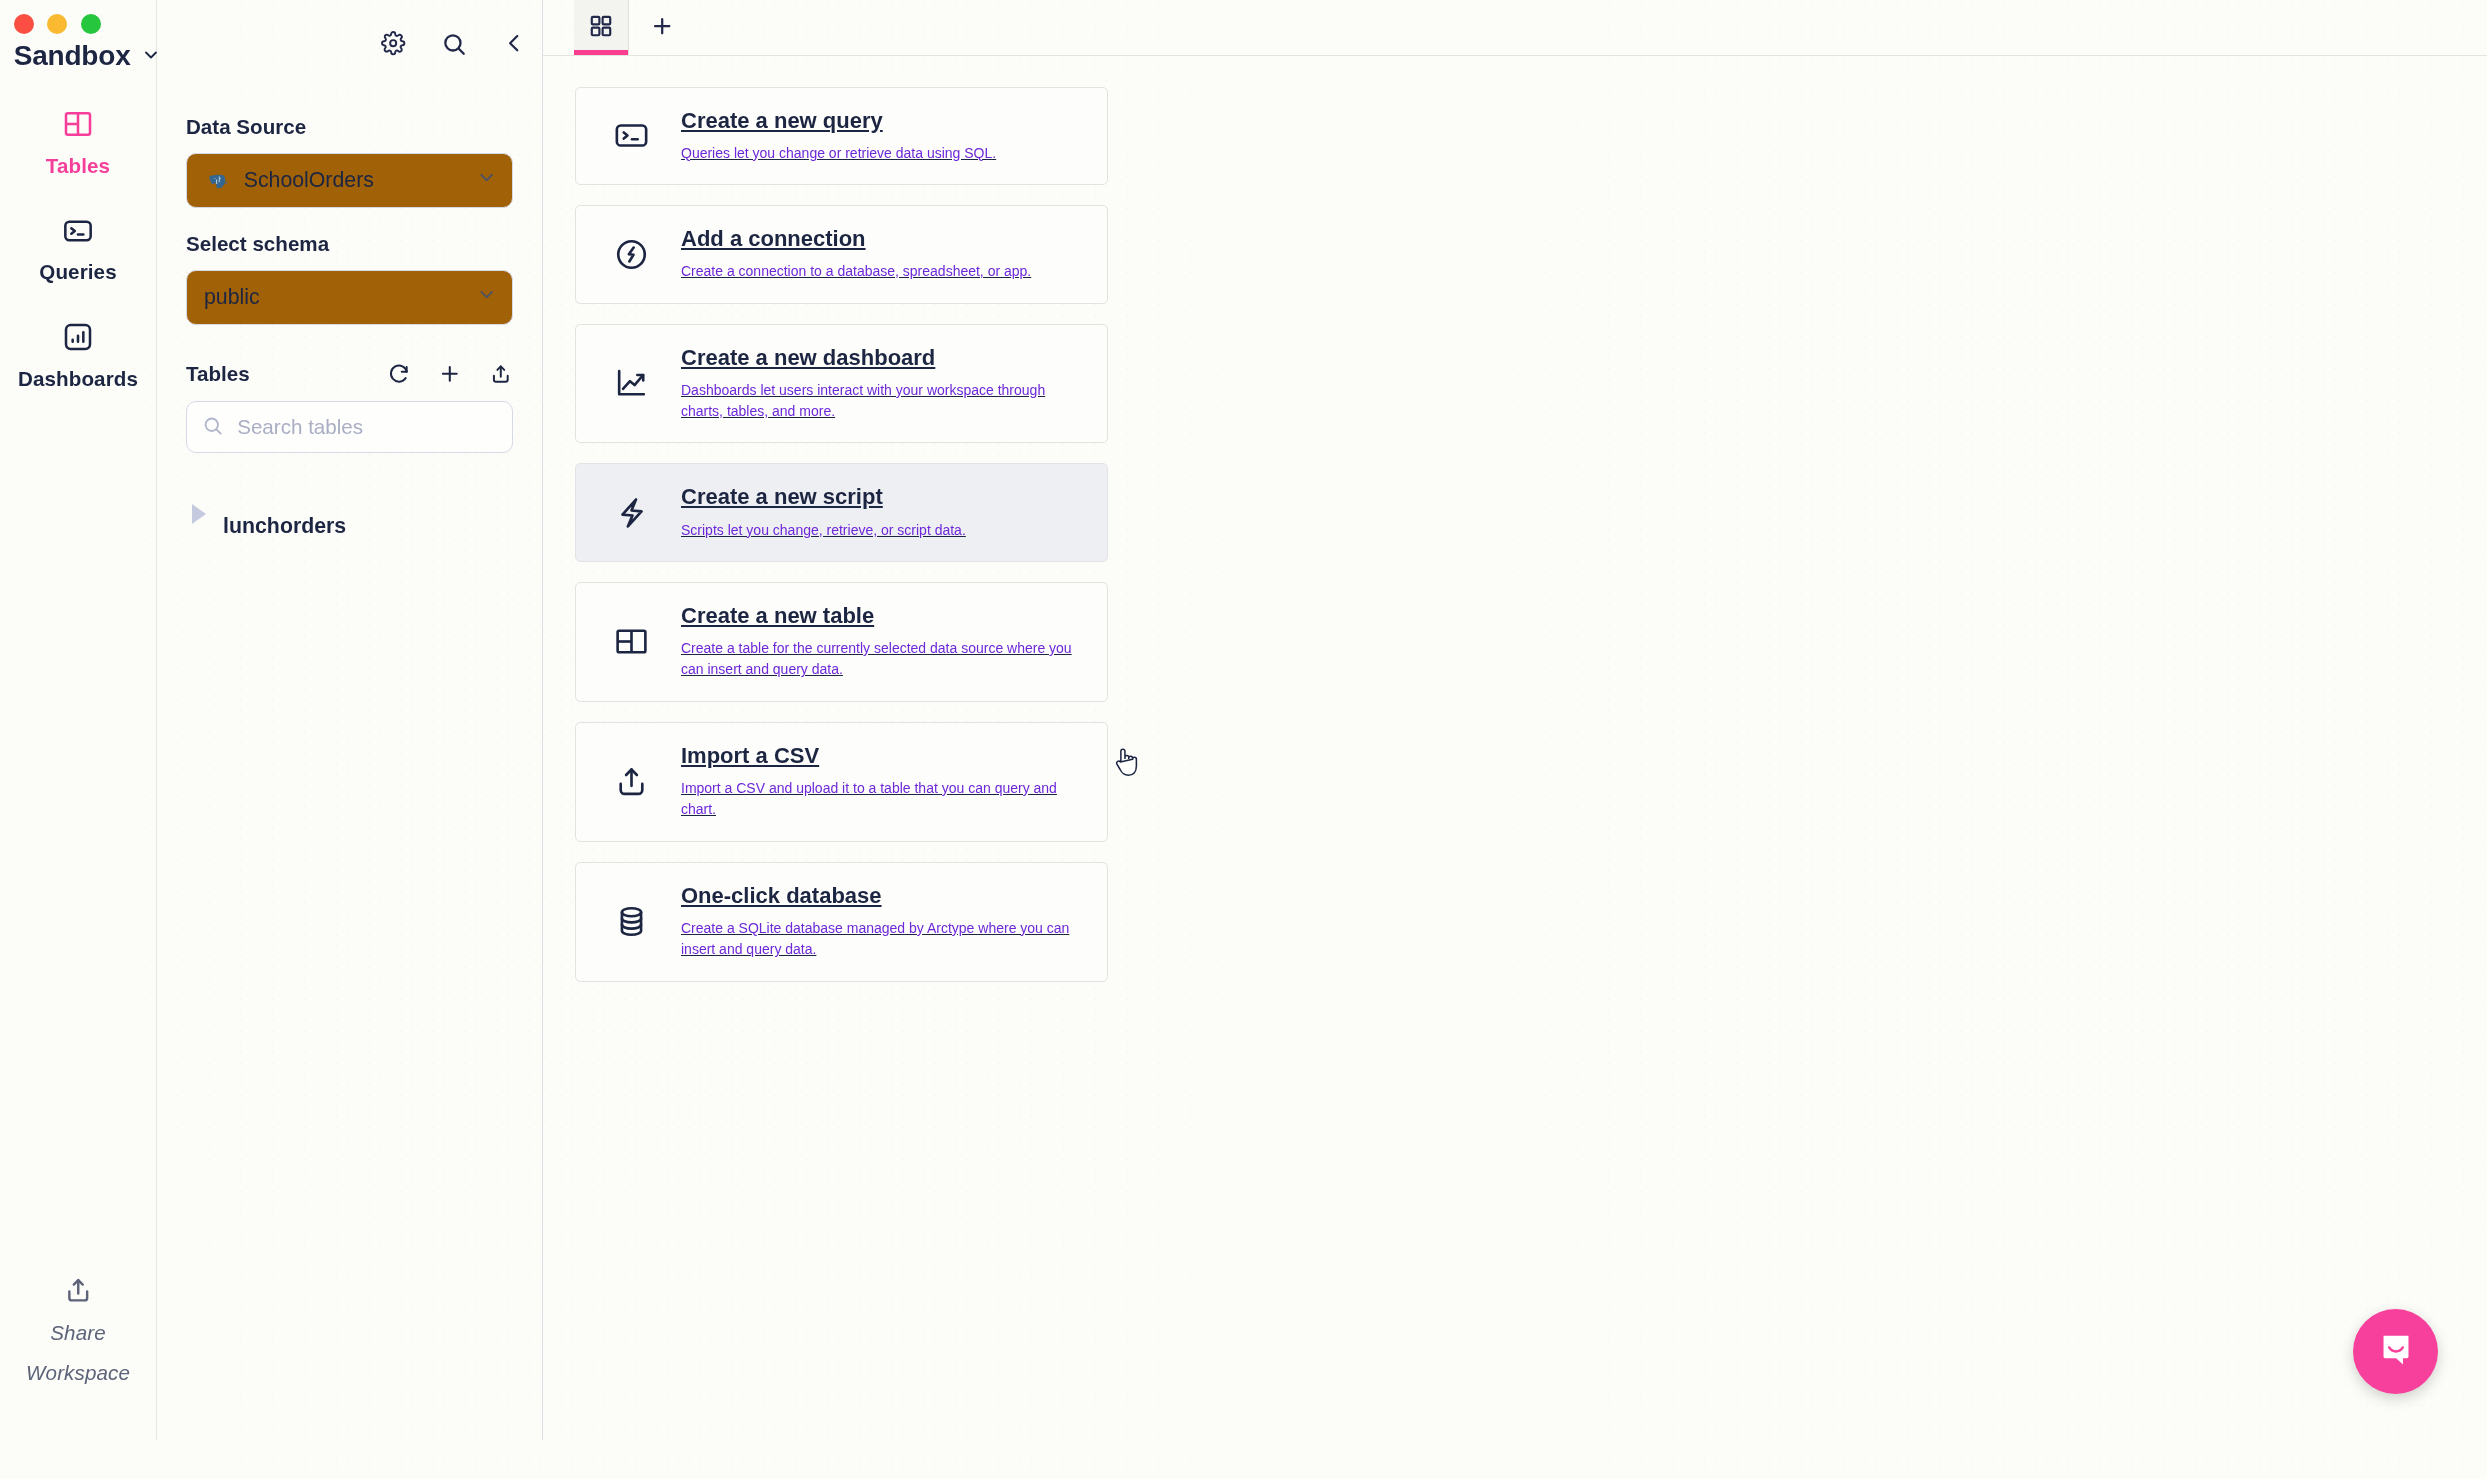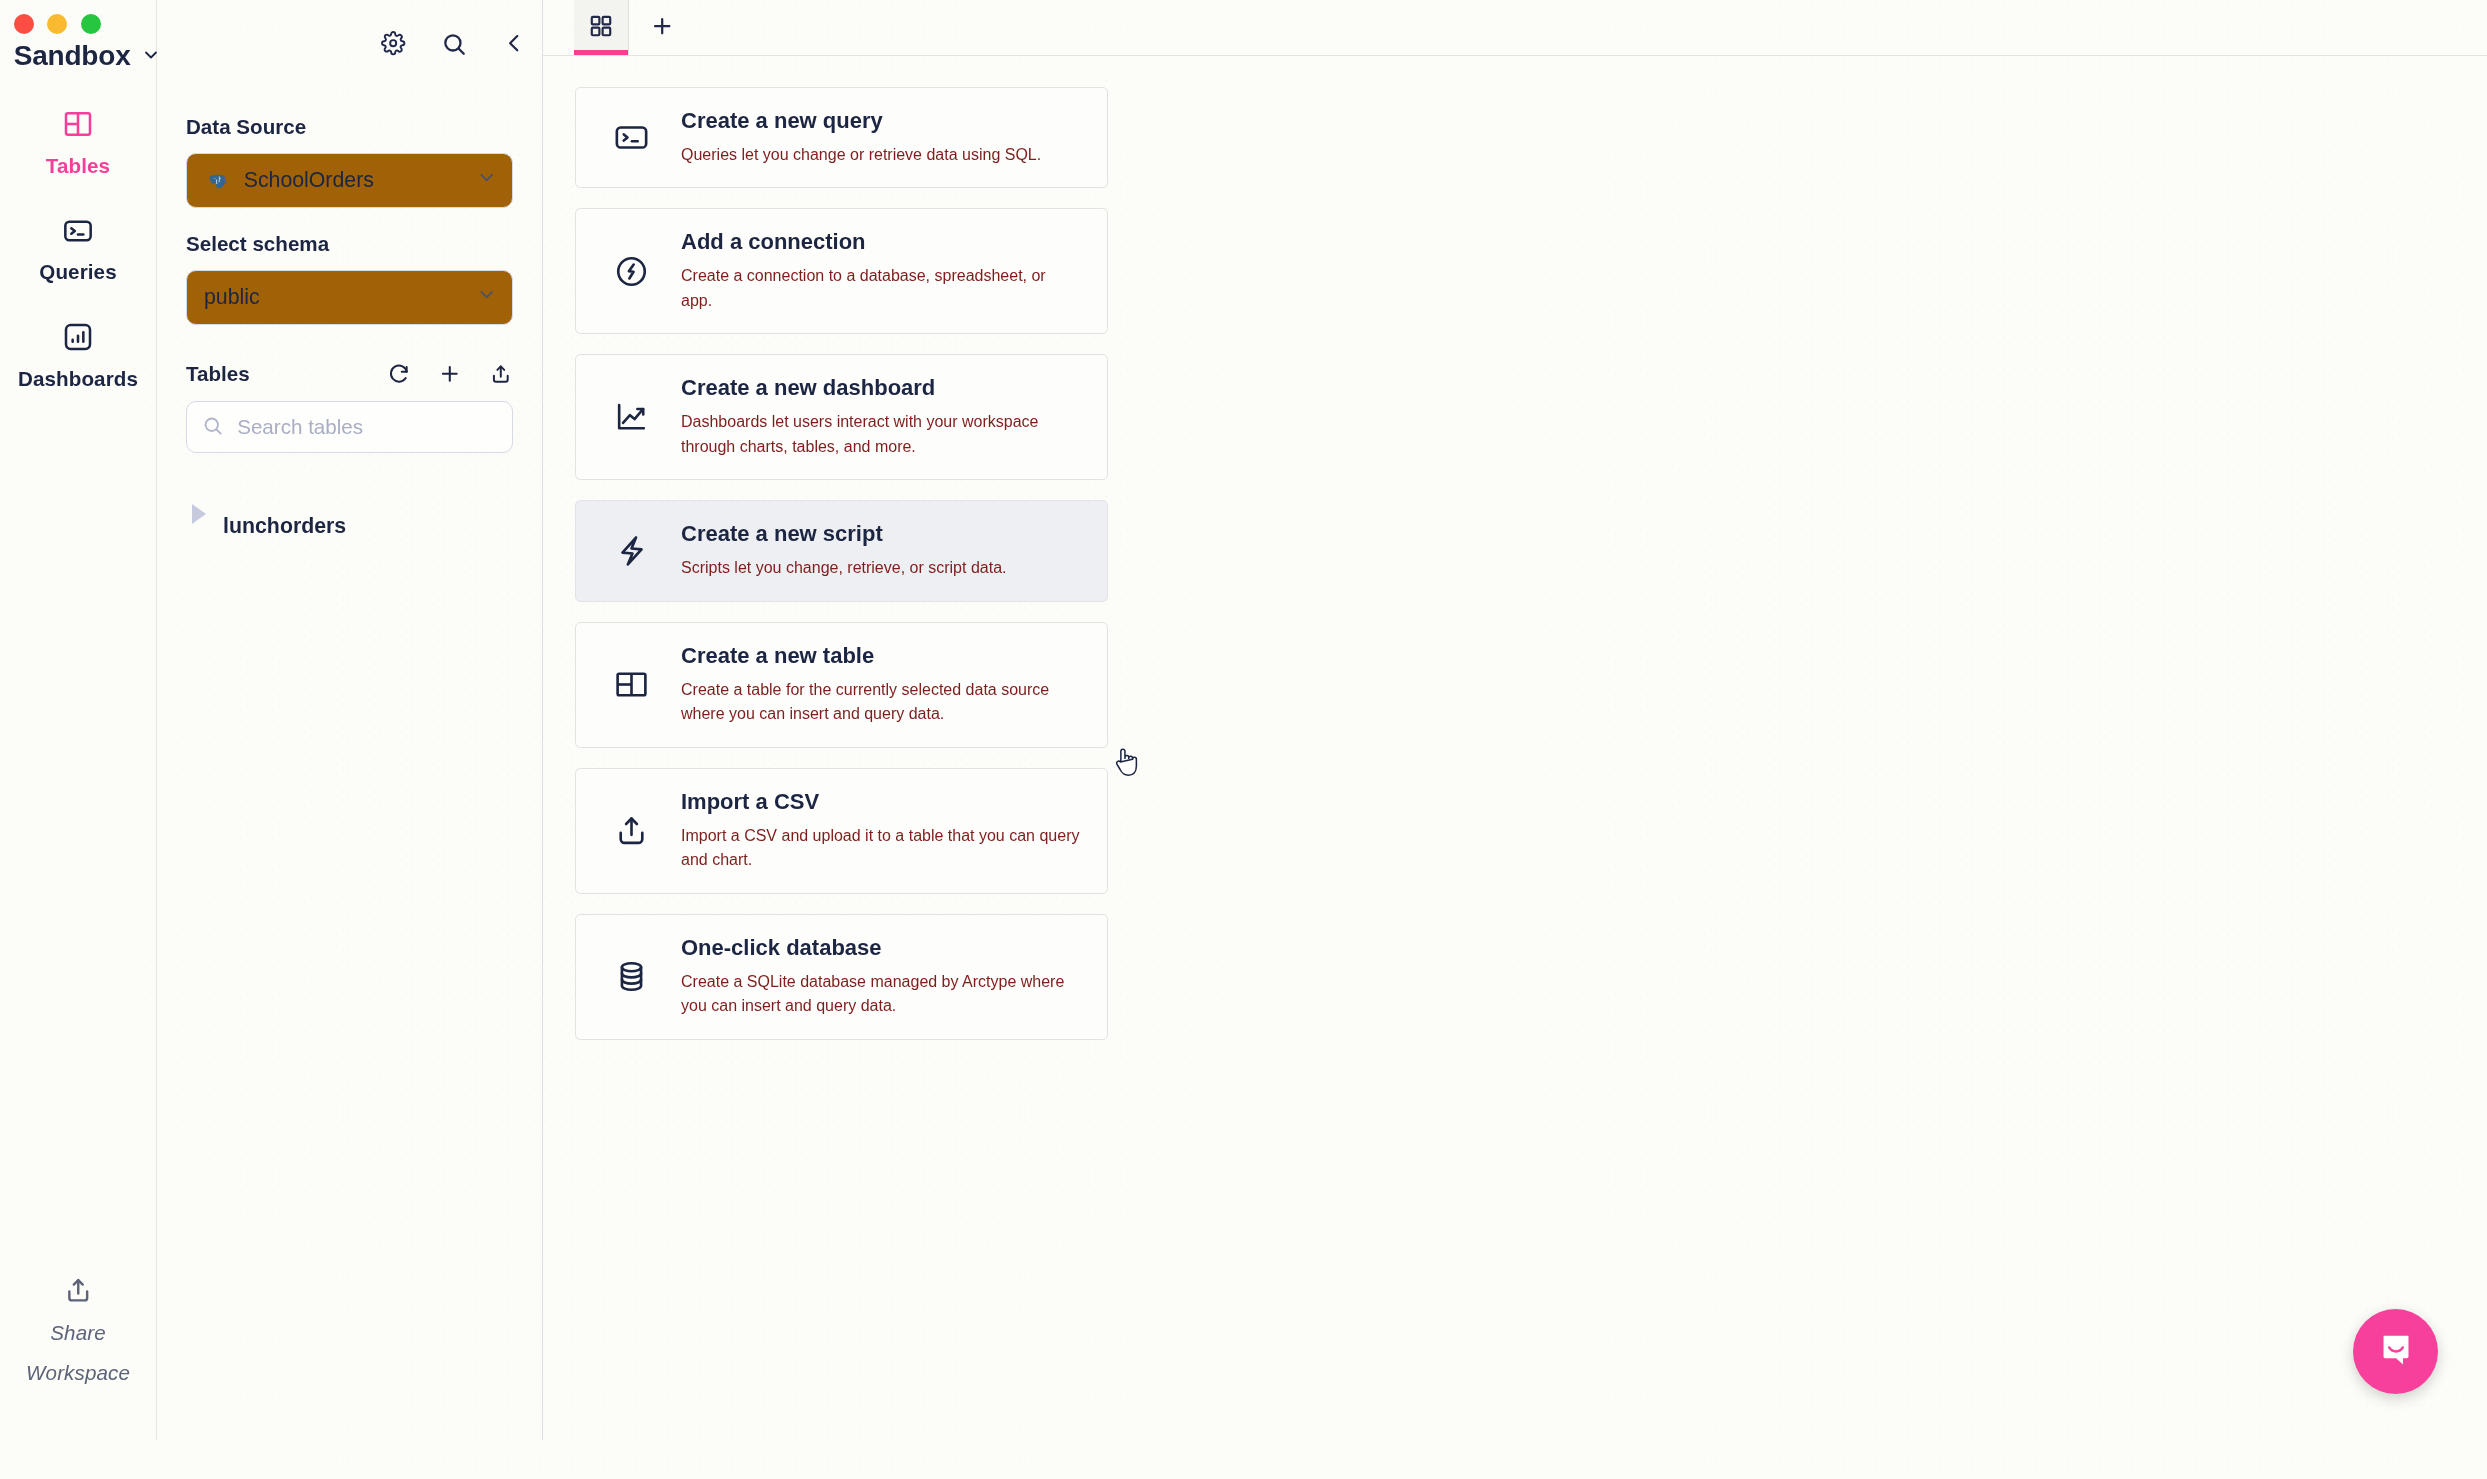--- a/index.html
+++ b/index.html
@@ -131,30 +131,30 @@
     cursor:pointer; color:#22284a;
   }
   .cards{
     padding:30.5px 0 0 32px;
   }
   .card{
     width:533px; border:0.8px solid #e2e2e0; border-radius:5.3px;
     background:#fdfdfb;
     display:flex; align-items:center; gap:0;
     padding:20px 26px 20px 26px;
-    margin-bottom:20px; cursor:pointer;
+    margin-bottom:20px; cursor:pointer;text-decoration:underline;
   }
   .card.hover{ background:#eeeff2; border-color:#e2e3e6; }
   .card-ico{
     width:79px; flex:0 0 79px; display:flex; align-items:center; justify-content:flex-start;
     color:#1c2541; padding-left:10.7px;
   }
   .card-body{ flex:1; }
   .card-title{ font-size:22px; font-weight:700; color:#1c2541; margin-bottom:9.1px; }
-  .card-desc{ font-size:16px; line-height:1.53; color:#7f1d1d; }
+  .card-desc{ font-size:14px; line-height:1.53; color:#6d28d9; }
 
   
   .cursor{ position:absolute; left:570px; top:744px; z-index:60; }
 
   
   .intercom{
     position:absolute; right:49px; bottom:46px;
     width:85px; height:85px; border-radius:50%;
     background:#f7409b; display:flex; align-items:center; justify-content:center;
     box-shadow:0 4.6px 13.7px rgba(0,0,0,.18); cursor:pointer; z-index:50;

